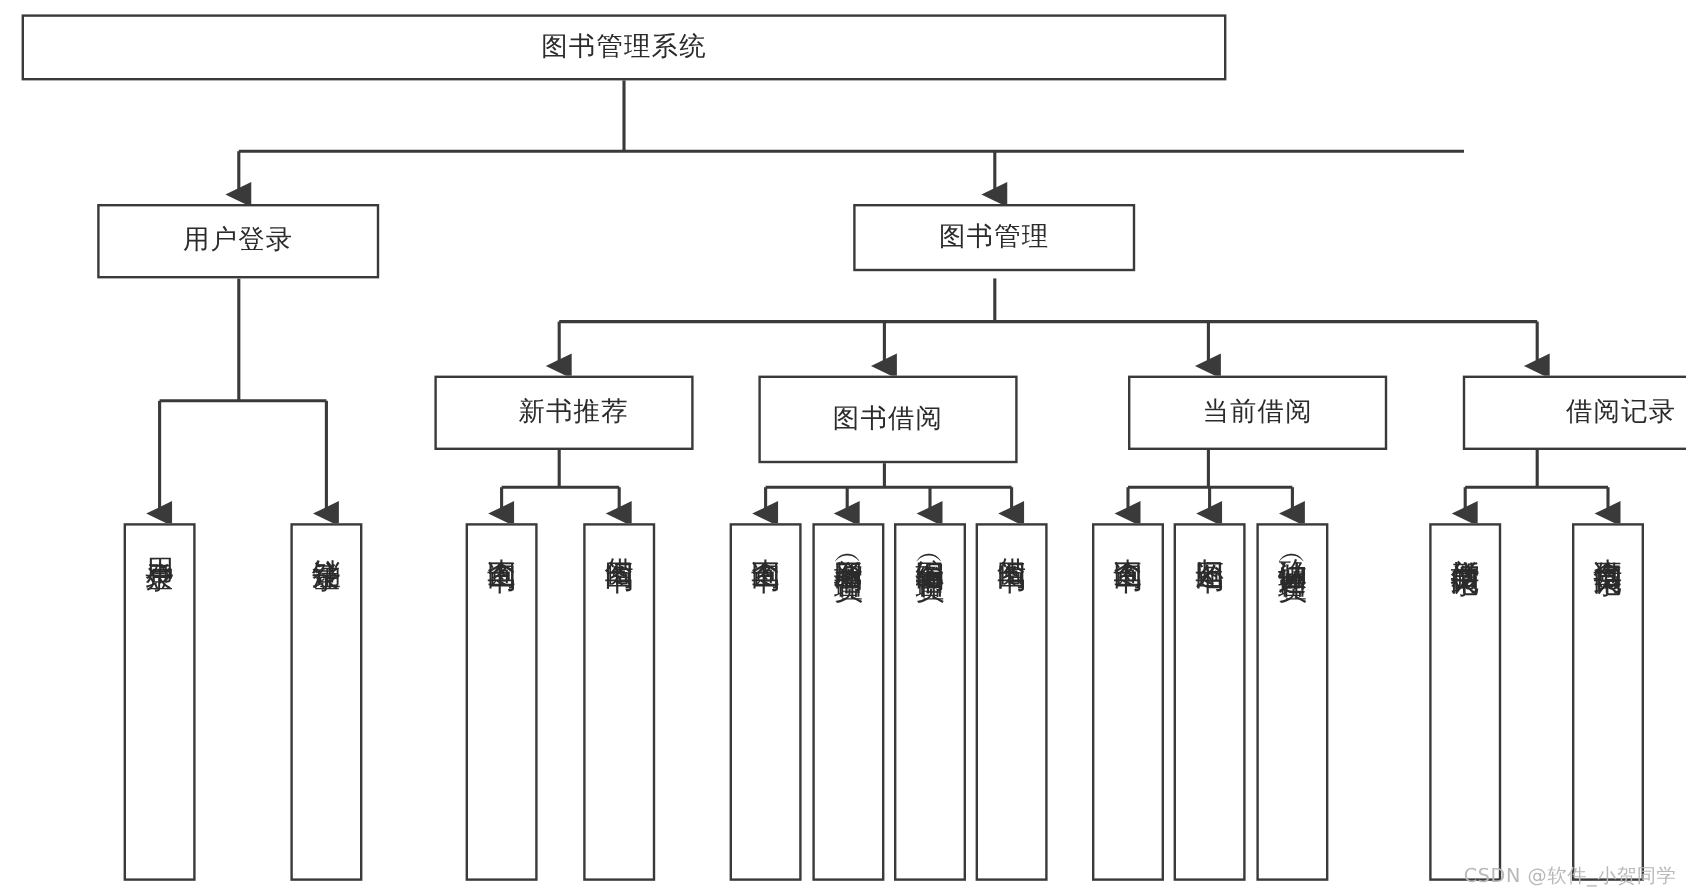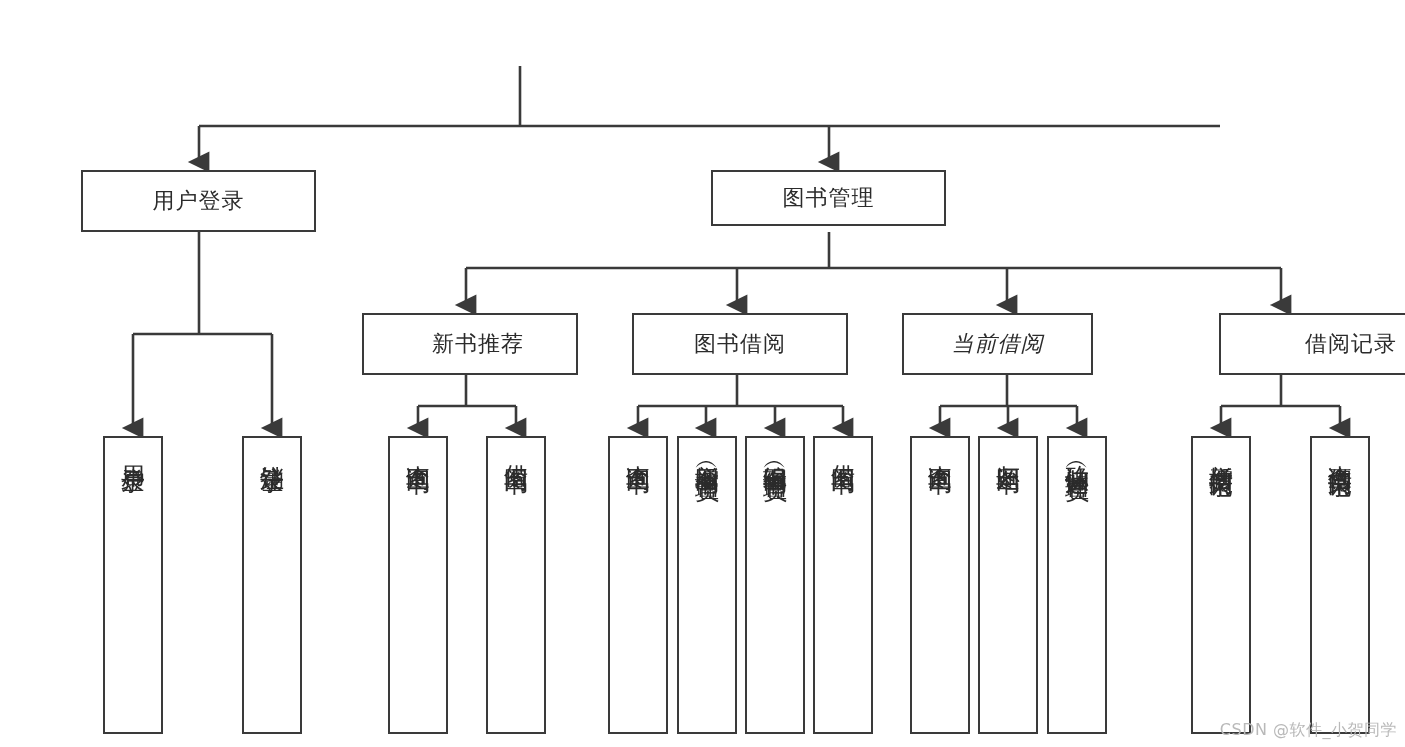--- a/index.html
+++ b/index.html
@@ -117,35 +117,38 @@
       <path d="M1008,406 L1008,428" marker-end="url(#arrowhead)"></path>
       <path d="M1077,406 L1077,428" marker-end="url(#arrowhead)"></path>
 
       <path d="M1281,375 L1281,406"></path>
       <path d="M1221,406 L1340,406"></path>
       <path d="M1221,406 L1221,428" marker-end="url(#arrowhead)"></path>
       <path d="M1340,406 L1340,428" marker-end="url(#arrowhead)"></path>
     </g>
   </svg>
 
+  <div class="node root horiz" style="left:18px;top:12px;width:1004px;height:55px;">
+    <span class="lbl">图书管理系统</span>
+  </div>
 
   <div class="node horiz" style="left:81px;top:170px;width:235px;height:62px;">
     <span class="lbl">用户登录</span>
   </div>
   <div class="node horiz" style="left:711px;top:170px;width:235px;height:56px;">
     <span class="lbl">图书管理</span>
   </div>
 
   <div class="node horiz" style="left:362px;top:313px;width:216px;height:62px;padding-left:16px;">
     <span class="lbl">新书推荐</span>
   </div>
-  <div class="node horiz" style="left:632px;top:313px;width:216px;height:62px;">
+  <div class="node horiz" style="left:632px;top:313px;width:216px;height:73px;">
     <span class="lbl">图书借阅</span>
   </div>
-  <div class="node horiz" style="left:902px;top:313px;width:191px;height:62px;font-style:italic;">
+  <div class="node horiz" style="left:940px;top:313px;width:216px;height:62px;">
     <span class="lbl">当前借阅</span>
   </div>
   <div class="node horiz" style="left:1219px;top:313px;width:264px;height:62px;">
     <span class="lbl">借阅记录</span>
   </div>
 
   <div class="node vert" style="left:103px;top:436px;width:60px;height:298px;">
     <span class="lbl">用户登录</span>
   </div>
   <div class="node vert" style="left:242px;top:436px;width:60px;height:298px;">

